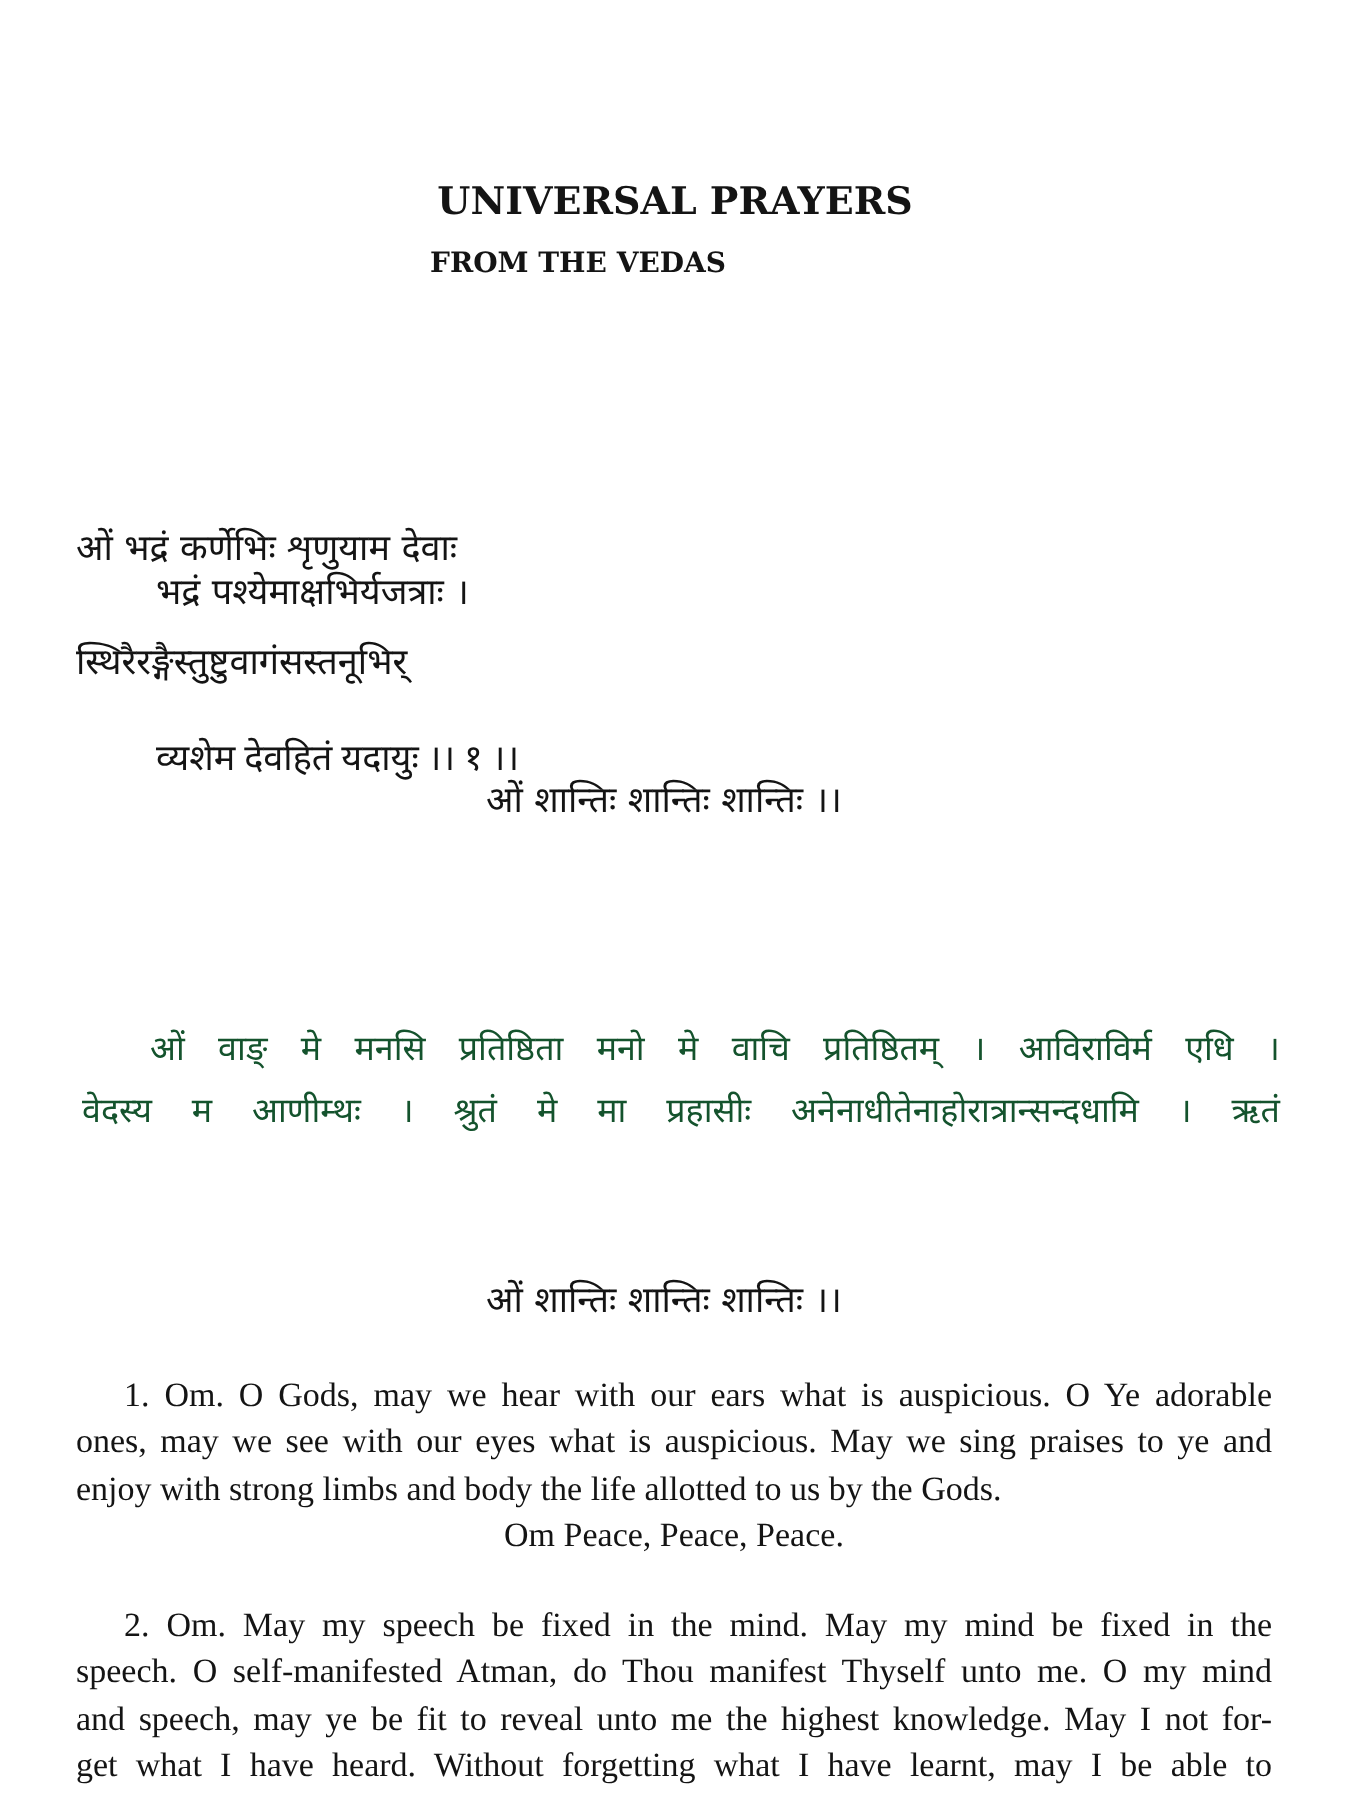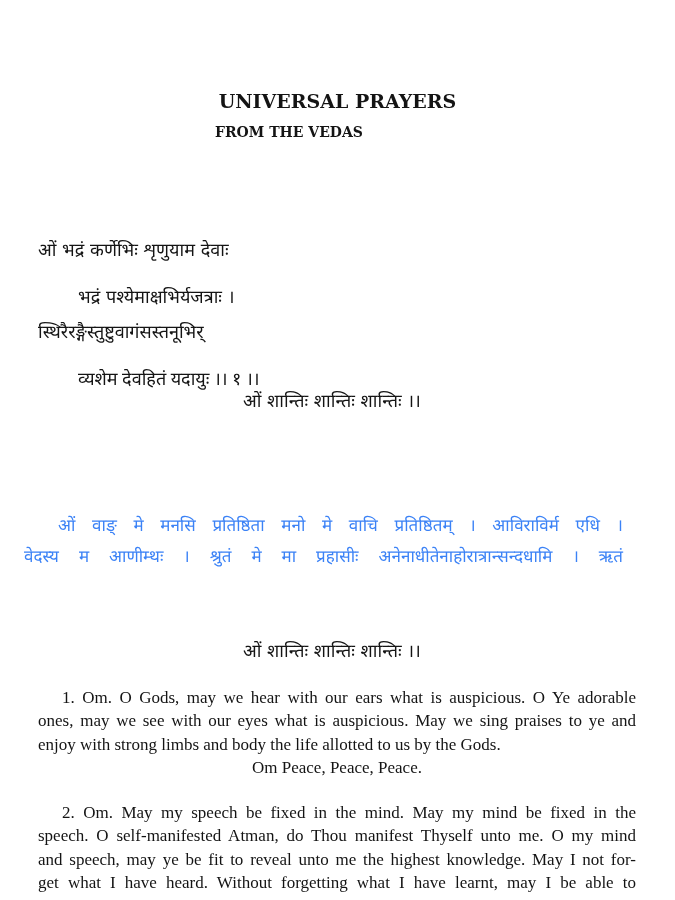--- a/index.html
+++ b/index.html
@@ -43,26 +43,26 @@
     .skt {
       position: absolute;
       font-family: "DejaVu Sans", sans-serif;
       font-size: 18px;
       line-height: 22px;
       color: #141414;
       white-space: nowrap;
     }
     .skt-just {
       position: absolute;
-      left: 24px;
+      left: 41px;
       width: 599px;
       font-family: "DejaVu Sans", sans-serif;
       font-size: 17px;
       line-height: 31px;
-      color: #3b82f6;
+      color: #14532d;
       text-align: justify;
       text-align-last: left;
     }
     .skt-just .ln {
       display: block;
       text-align: justify;
       text-align-last: justify;
       white-space: nowrap;
       overflow: visible;
     }
@@ -94,21 +94,21 @@
   </style>
 </head>
 <body>
 
 <div class="page">
 
   <div class="title">UNIVERSAL PRAYERS</div>
   <div class="subtitle">FROM THE VEDAS</div>
 
   <div>
-    <div class="skt" style="left:38px; top:239px;">ओं भद्रं कर्णेभिः शृणुयाम देवाः</div>
+    <div class="skt" style="left:38px; top:264px;">ओं भद्रं कर्णेभिः शृणुयाम देवाः</div>
     <div class="skt" style="left:78px; top:286px;">भद्रं पश्येमाक्षभिर्यजत्राः ।</div>
     <div class="skt" style="left:38px; top:321px;">स्थिरैरङ्गैस्तुष्टुवागंसस्तनूभिर्</div>
     <div class="skt" style="left:78px; top:368px;font-family:Liberation Serif, serif;">व्यशेम देवहितं यदायुः ।। १ ।।</div>
     <div class="skt" style="left:243px; top:390px;">ओं शान्तिः शान्तिः शान्तिः ।।</div>
   </div>
 
   <div class="skt-just" style="top:510px;">
     <span class="ln" style="padding-left:34px;">ओं वाङ् मे मनसि प्रतिष्ठिता मनो मे वाचि प्रतिष्ठितम् । आविराविर्म एधि ।</span>
     <span class="ln">वेदस्य म आणीम्थः । श्रुतं मे मा प्रहासीः अनेनाधीतेनाहोरात्रान्सन्दधामि । ऋतं</span>
   </div>

